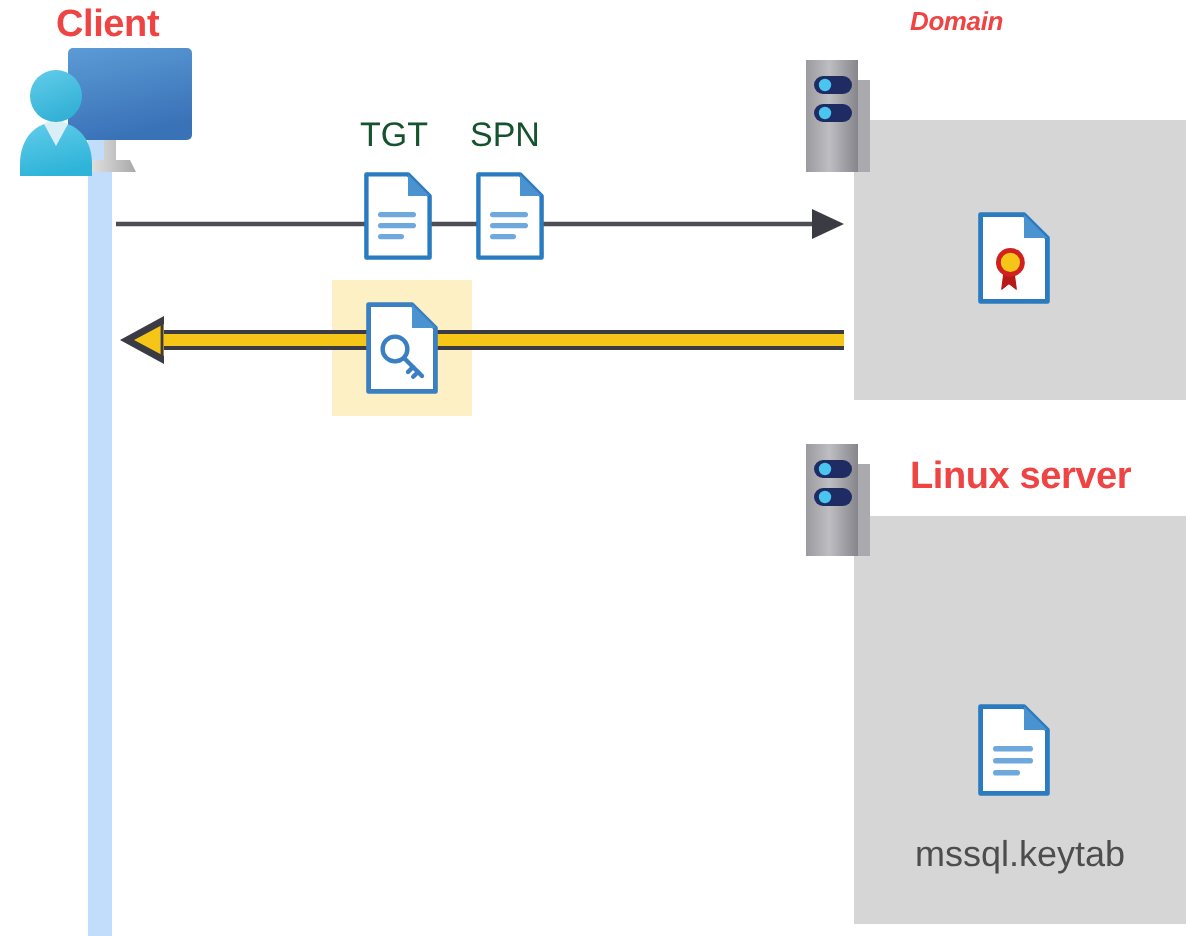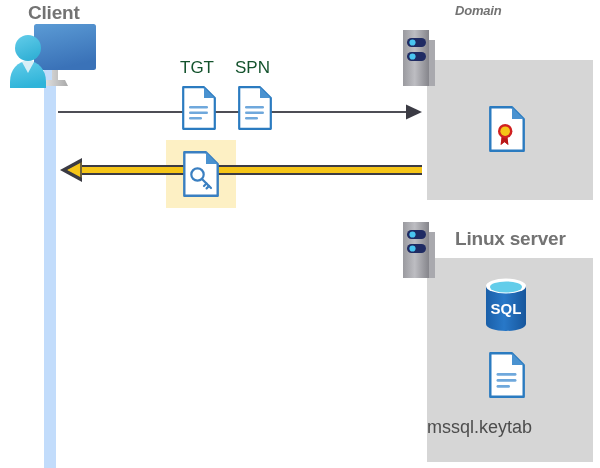--- a/index.html
+++ b/index.html
@@ -15,21 +15,21 @@
     width: 600px;
     height: 468px;
     background: #ffffff;
     overflow: hidden;
   }
   .abs { position: absolute; }
 
   
   .title {
     font-weight: bold;
-    color: #737373;
+    color: #ef4444;
     letter-spacing: -0.2px;
     line-height: 1.12;
   }
   #client-title {
     left: 28px; top: 2px;
     font-size: 19px;
   }
   #dc-title {
     left: 455px; top: 4px;
     font-size: 13px;
@@ -74,20 +74,21 @@
   .doc-label {
     font-size: 17px;
     color: #14532d;
   }
   #tgt-label { left: 180px; top: 58px; }
   #spn-label { left: 235px; top: 58px; }
 
   #keytab-name {
     left: 427px; top: 417px;
     width: 166px;
+    text-align: center;
     font-size: 18px;
     color: #4d4d4d;
   }
 
   
   #key-highlight {
     left: 166px; top: 140px;
     width: 70px; height: 68px;
     background: #fdf0c4;
   }
@@ -245,35 +246,20 @@
       <path d="M23 1.3 V13 H34.7 Z" fill="#4a92d0"></path>
 
       <path d="M13 28 l-1.5 11 l4.2 -3 l3.4 3 l-1.2 -11 z" fill="#d02020"></path>
       <path d="M18 28 l1.5 11 l-4.2 -3 l-3.4 3 l1.2 -11 z" fill="#b81818"></path>
 
       <circle cx="16.2" cy="25.2" r="7.2" fill="#d02020"></circle>
       <circle cx="16.2" cy="25.2" r="4.8" fill="#f5c518"></circle>
     </svg>
   </div>
 
-  <div class="abs" id="sql-db">
-    <svg width="48" height="56" viewBox="0 0 48 56">
-      <defs>
-        <linearGradient id="dbBody" x1="0" y1="0" x2="1" y2="0">
-          <stop offset="0" stop-color="#1a5fa8"></stop>
-          <stop offset="0.45" stop-color="#2878c8"></stop>
-          <stop offset="1" stop-color="#17569c"></stop>
-        </linearGradient>
-      </defs>
-      <path d="M4 9 V47 c0 4 9 7 20 7 c11 0 20 -3 20 -7 V9 z" fill="url(#dbBody)"></path>
-      <ellipse cx="24" cy="9" rx="20" ry="7.5" fill="#ffffff"></ellipse>
-      <ellipse cx="24" cy="10" rx="16" ry="5.6" fill="#63cdea"></ellipse>
-      <text x="24" y="37" text-anchor="middle" font-family="'Liberation Sans',sans-serif" font-size="15" font-weight="bold" fill="#ffffff">SQL</text>
-    </svg>
-  </div>
 
   <div class="abs" id="keytab-doc">
     <svg width="36" height="46" viewBox="0 0 36 46">
       <path d="M1.3 1.3 H23 L34.7 13 V44.7 H1.3 Z" fill="#ffffff" stroke="#2b7bc0" stroke-width="2.4" stroke-linejoin="round"></path>
       <path d="M23 1.3 V13 H34.7 Z" fill="#4a92d0"></path>
       <rect x="7.5" y="21" width="20" height="2.8" rx="1.4" fill="#6fa8dc"></rect>
       <rect x="7.5" y="27" width="20" height="2.8" rx="1.4" fill="#6fa8dc"></rect>
       <rect x="7.5" y="33" width="13.5" height="2.8" rx="1.4" fill="#6fa8dc"></rect>
     </svg>
   </div>

